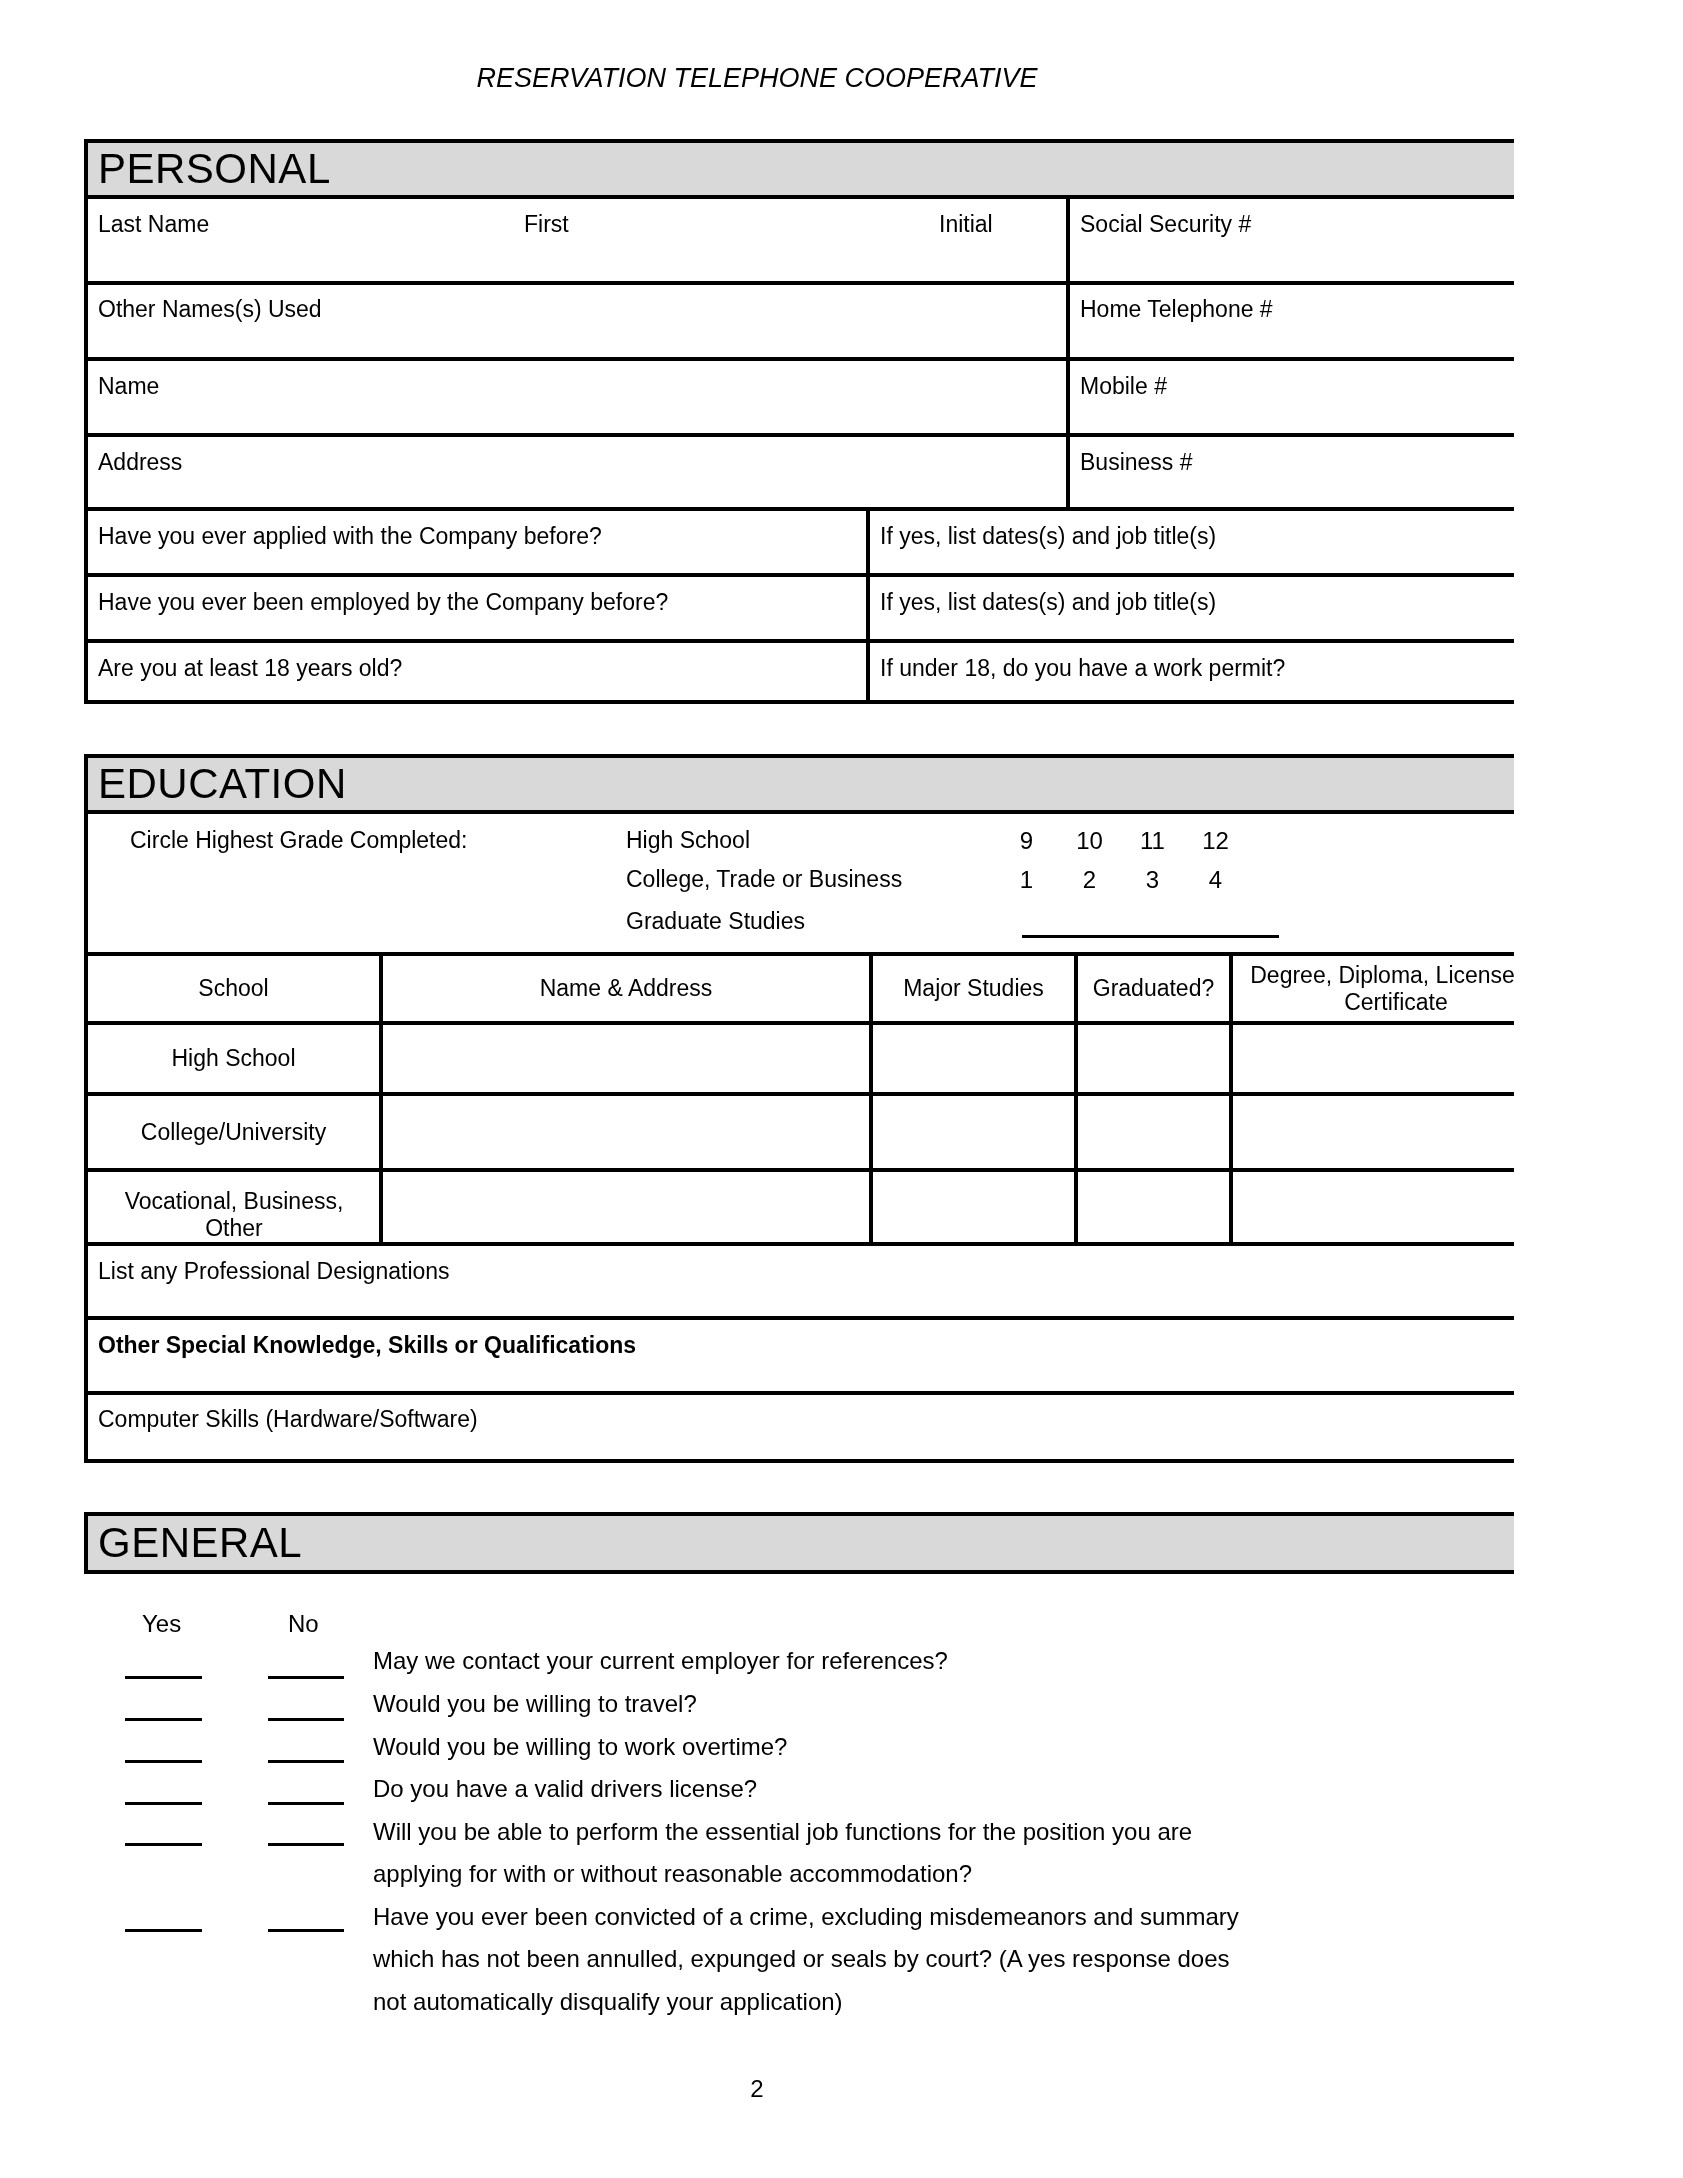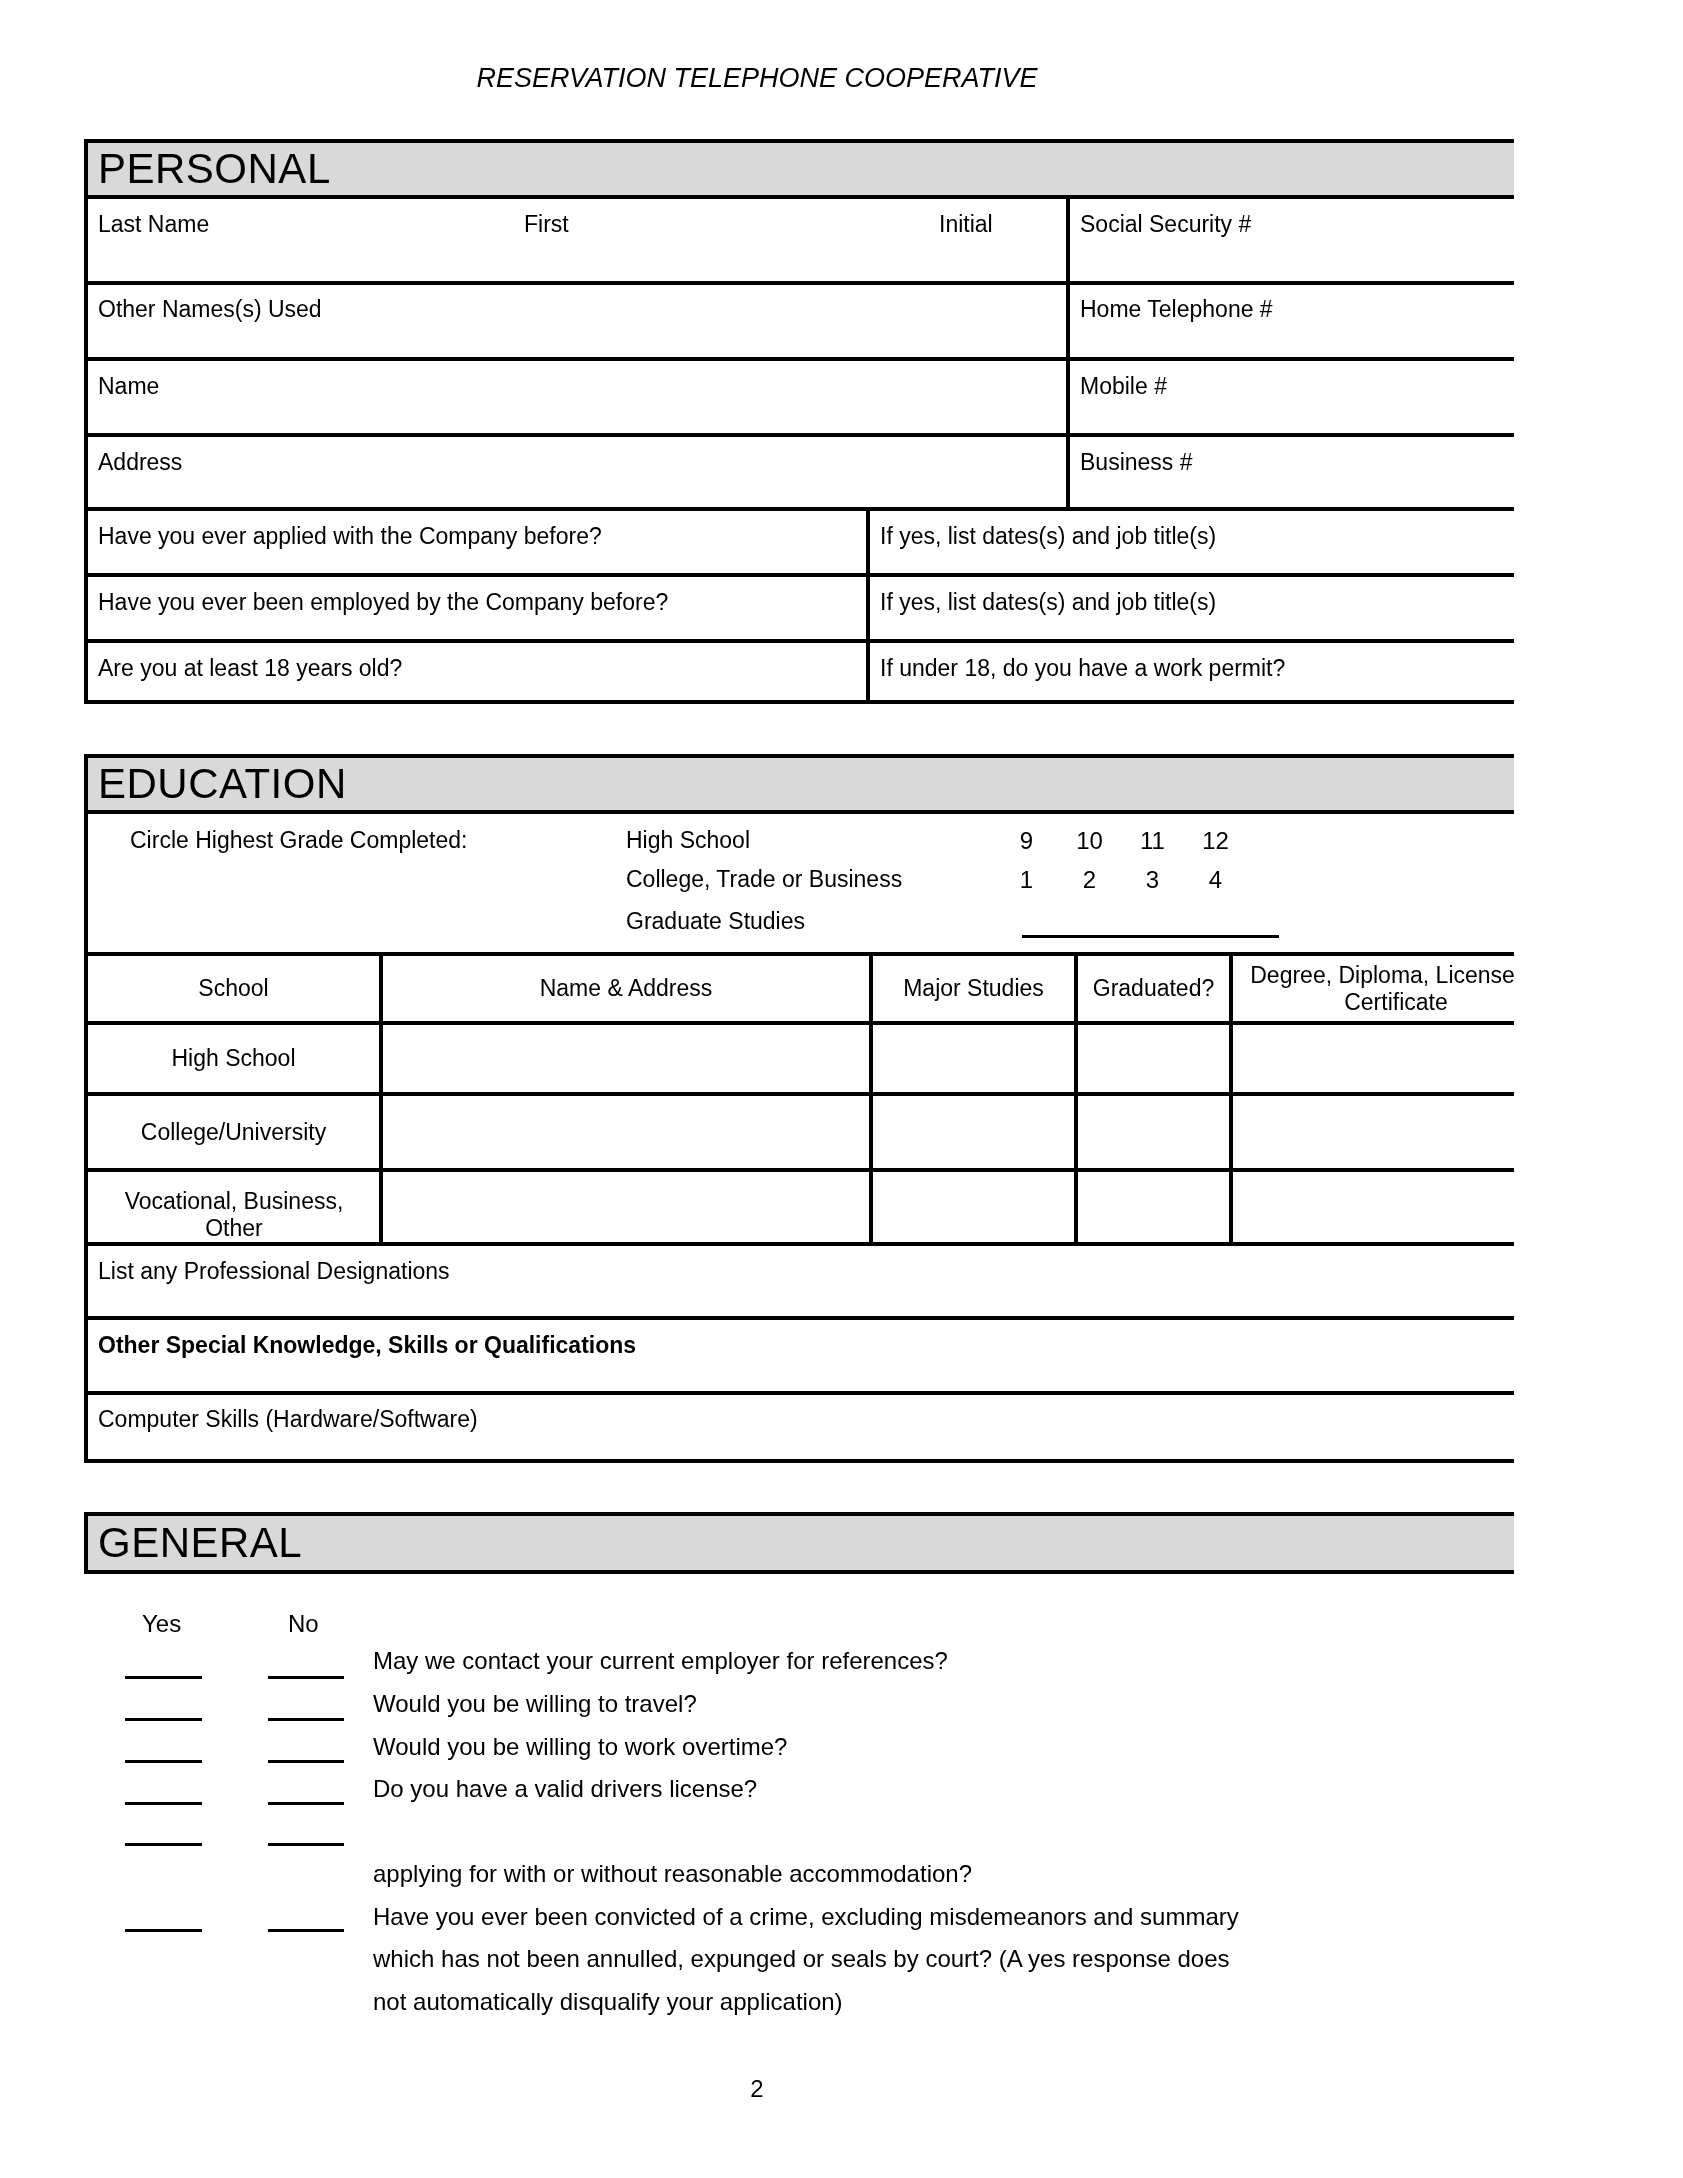--- a/index.html
+++ b/index.html
@@ -186,20 +186,21 @@
   <div class="writeline" style="left:268px;top:1802px;width:76px;"></div>
   <div class="writeline" style="left:125px;top:1843px;width:77px;"></div>
   <div class="writeline" style="left:268px;top:1843px;width:76px;"></div>
   <div class="writeline" style="left:125px;top:1929px;width:77px;"></div>
   <div class="writeline" style="left:268px;top:1929px;width:76px;"></div>
 
   <div class="gq" style="left:373px;top:1647px;">May we contact your current employer for references?</div>
   <div class="gq" style="left:373px;top:1690px;">Would you be willing to travel?</div>
   <div class="gq" style="left:373px;top:1733px;">Would you be willing to work overtime?</div>
   <div class="gq" style="left:373px;top:1775px;">Do you have a valid drivers license?</div>
+  <div class="gq" style="left:373px;top:1818px;">Will you be able to perform the essential job functions for the position you are</div>
   <div class="gq" style="left:373px;top:1860px;">applying for with or without reasonable accommodation?</div>
   <div class="gq" style="left:373px;top:1903px;">Have you ever been convicted of a crime, excluding misdemeanors and summary</div>
   <div class="gq" style="left:373px;top:1945px;">which has not been annulled, expunged or seals by court? (A yes response does</div>
   <div class="gq" style="left:373px;top:1988px;">not automatically disqualify your application)</div>
 
   <div class="pagenum">2</div>
 
 </div>
 
 

